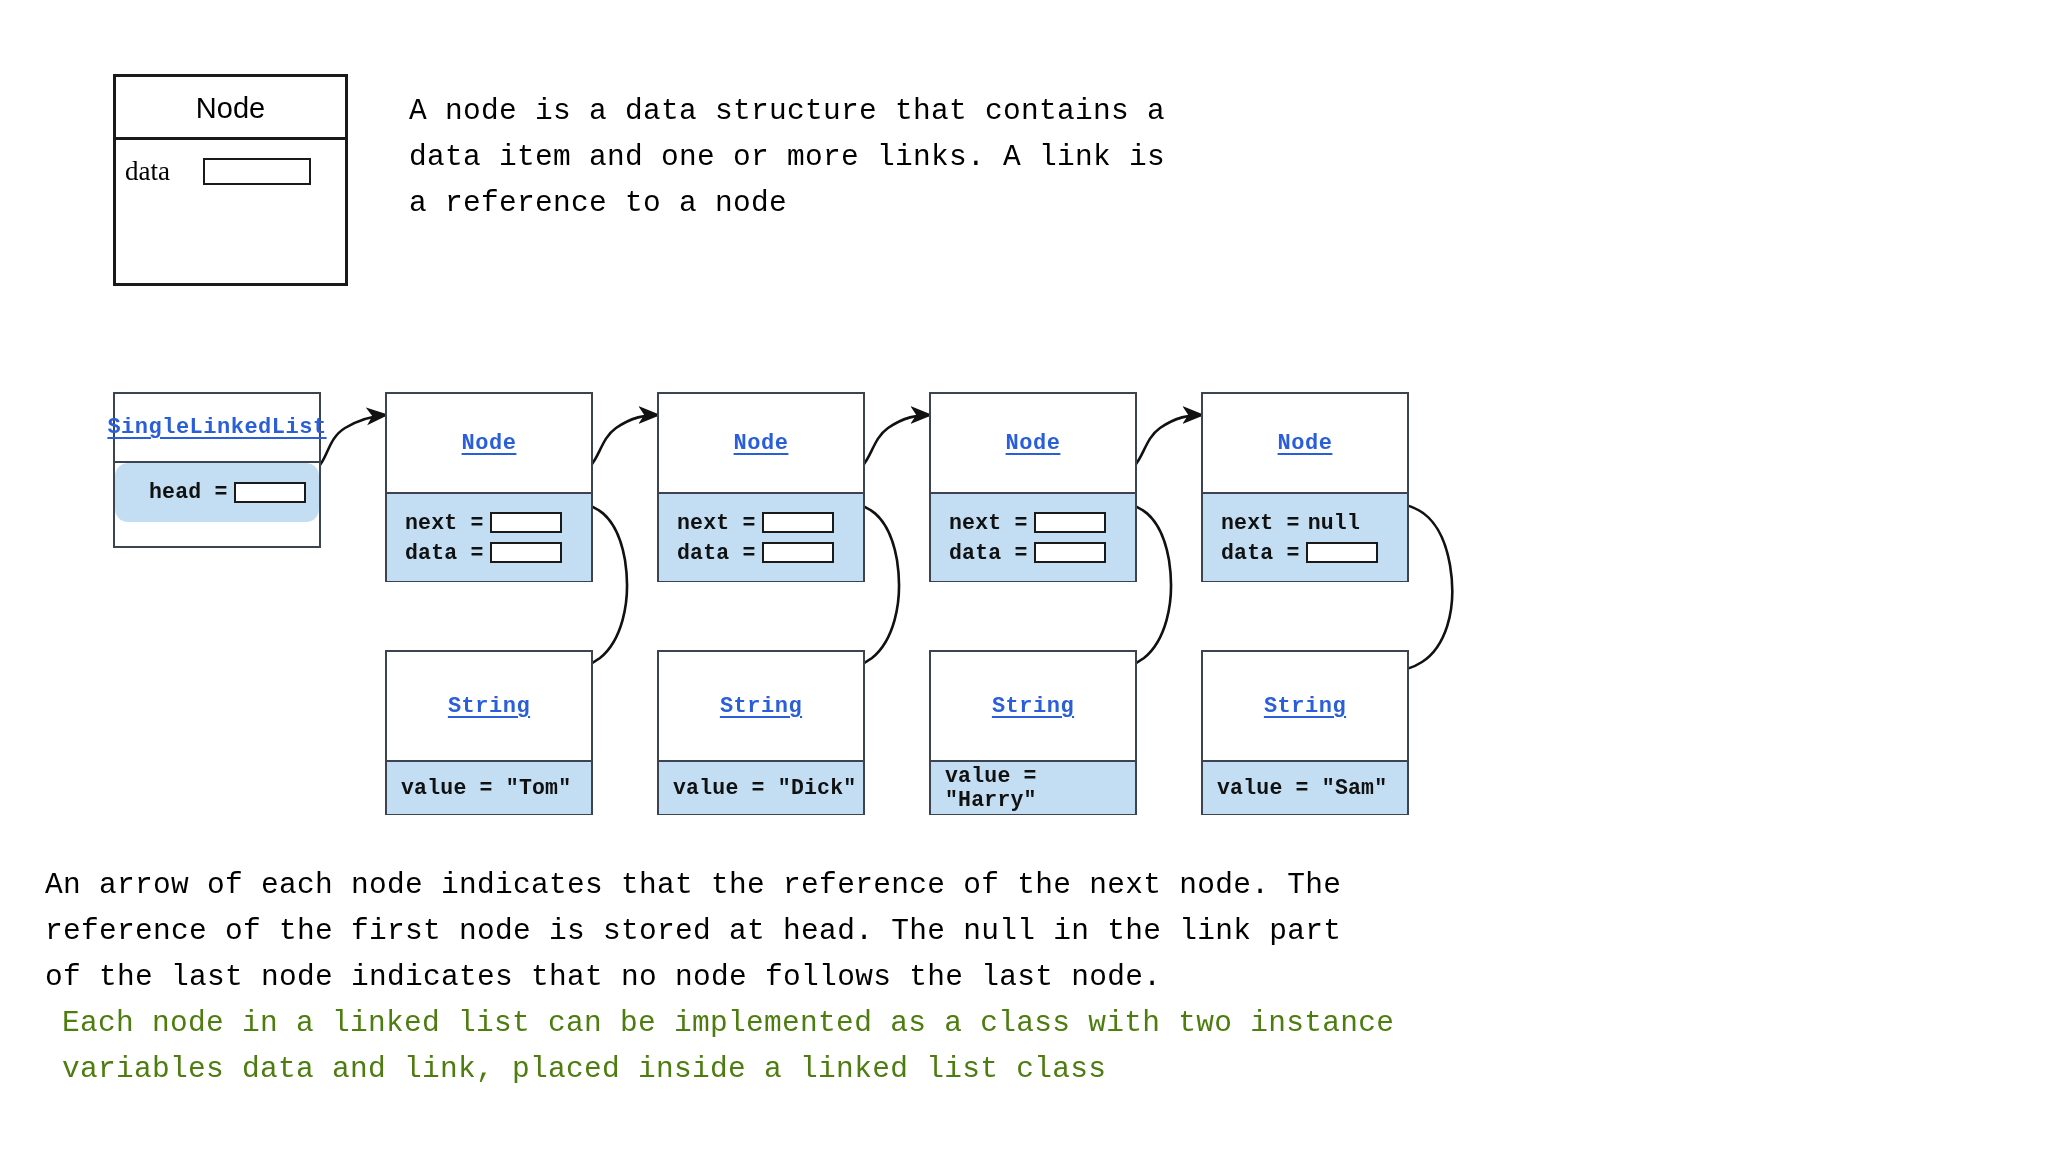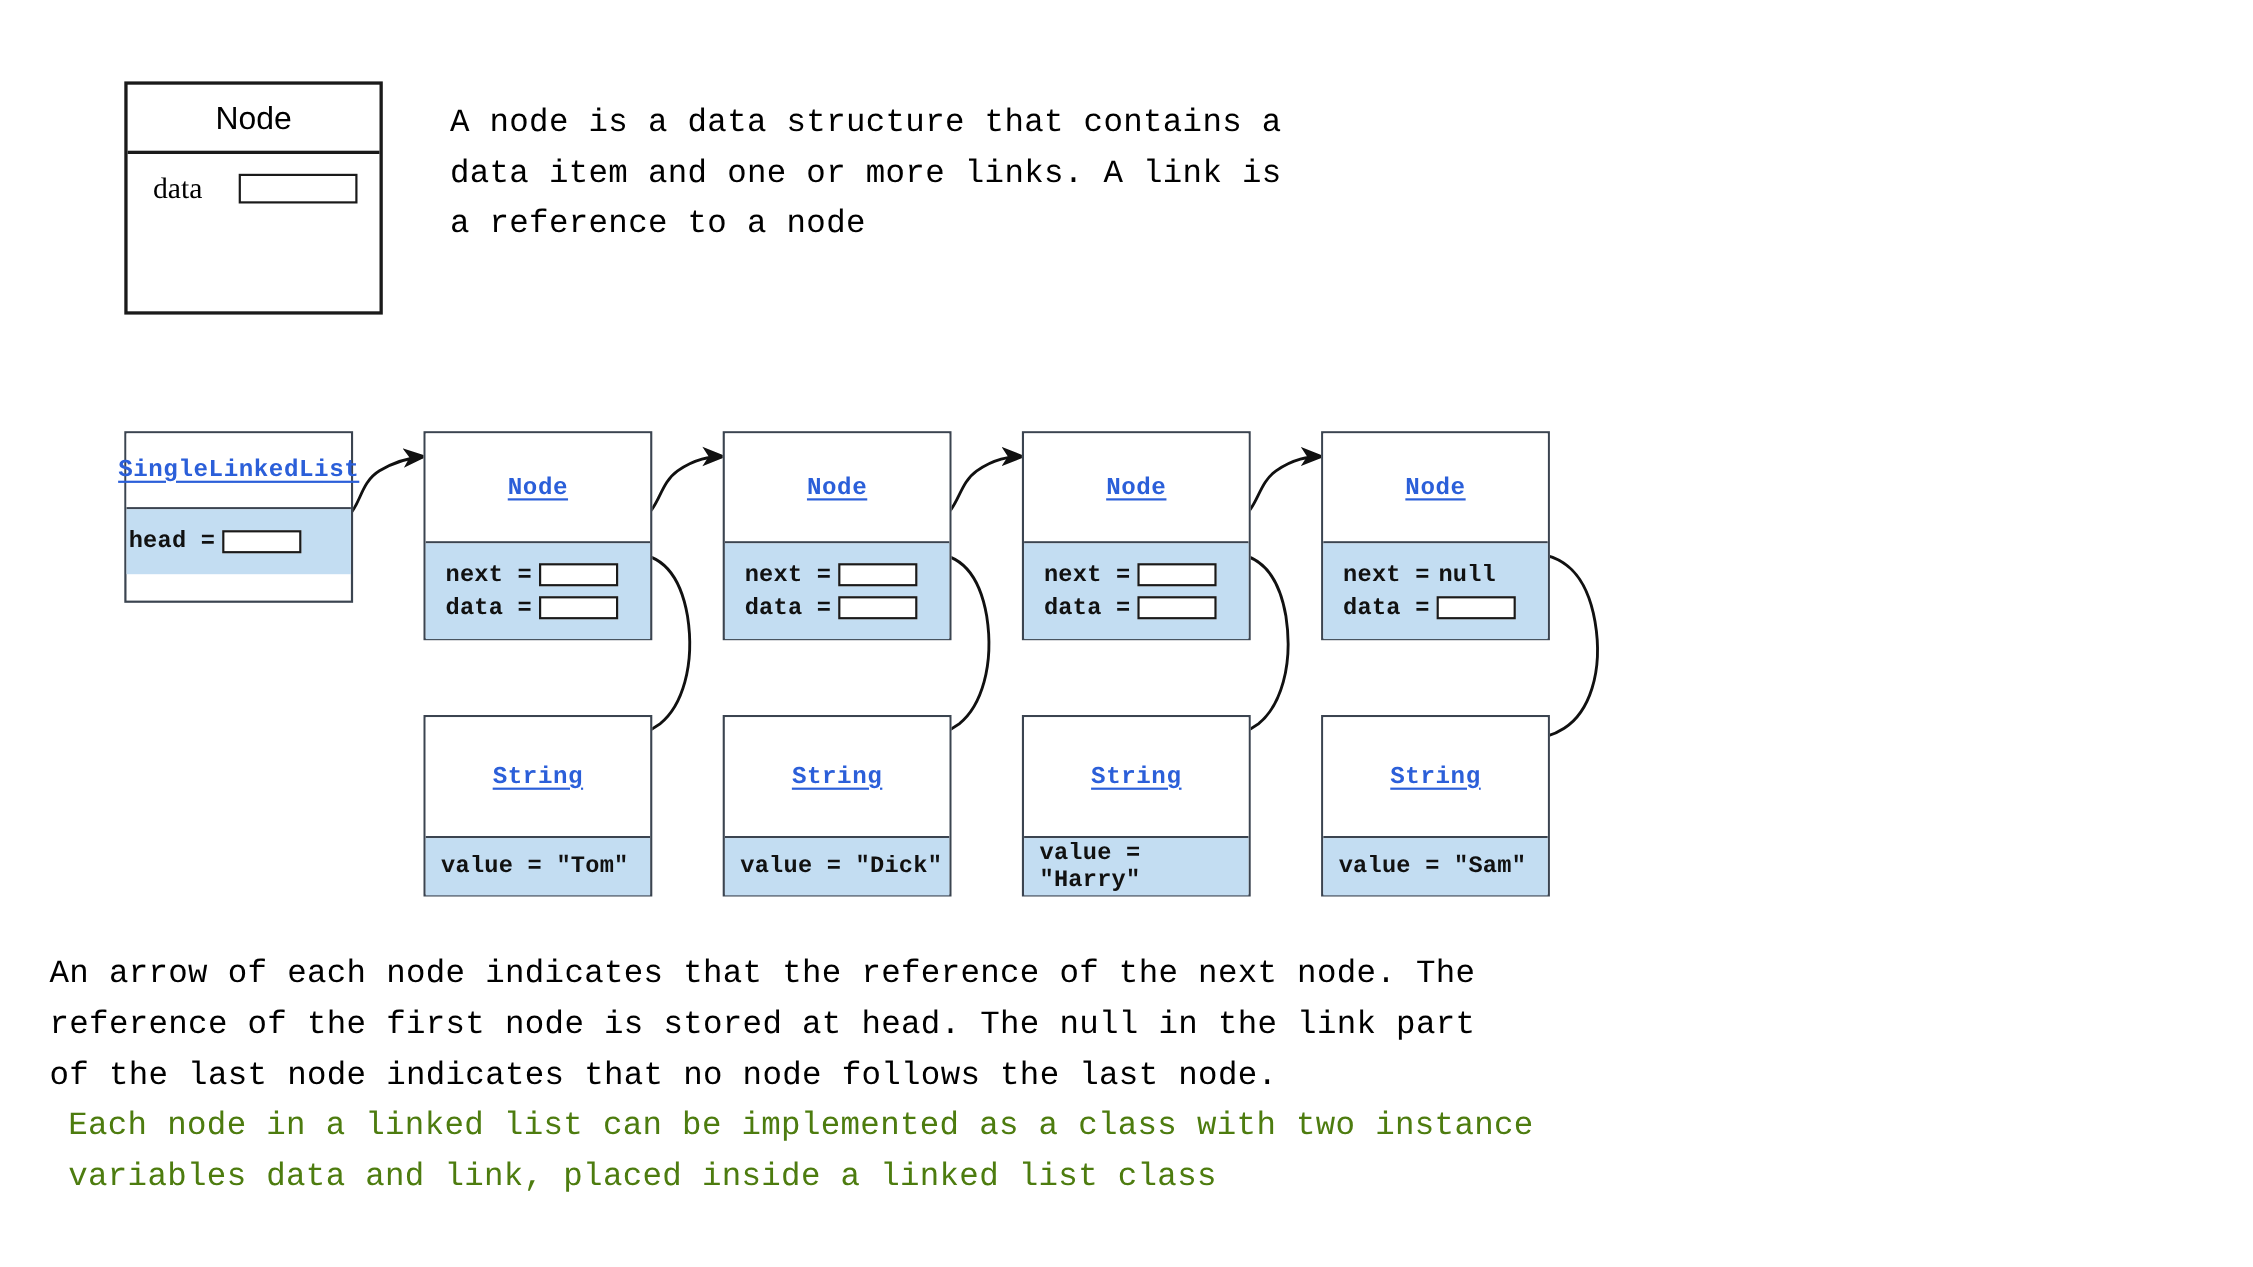--- a/index.html
+++ b/index.html
@@ -33,21 +33,21 @@
     text-align: center;
     font-family: "Liberation Sans", "DejaVu Sans", sans-serif;
     font-size: 29px;
     border-bottom: 3px solid #1a1a1a;
     box-sizing: border-box;
   }
   .node-def-row {
     display: flex;
     align-items: center;
     height: 63px;
-    padding-left: 23px;
+    padding-left: 9px;
     box-sizing: border-box;
   }
   .node-def-label {
     font-family: "Liberation Serif", "DejaVu Serif", serif;
     font-size: 27px;
     width: 78px;
   }
   .node-def-slot {
     width: 108px;
     height: 27px;
@@ -129,21 +129,21 @@
     height: 21px;
     border: 2.5px solid #1a1a1a;
     background: #ffffff;
     box-sizing: border-box;
     margin-left: 6px;
   }
 
   
   #list-box { left: 113px; top: 22px; width: 208px; height: 156px; }
   #list-box .uml-head { height: 69px; }
-  #list-box .uml-body { height: 58.5px; padding-left: 2px; }
+  #list-box .uml-body { height: 58.5px; padding-left: 34px; border-radius: 13px; }
 
   
   .node-box { top: 22px; width: 208px; height: 190px; }
   .node-box .uml-head { height: 100px; }
   .node-box .uml-body { height: 87px; }
 
   
   .string-box { top: 280px; width: 208px; height: 165px; }
   .string-box .uml-head { height: 110px; }
   .string-box .uml-body { height: 52px; justify-content: center; padding-left: 14px; }

